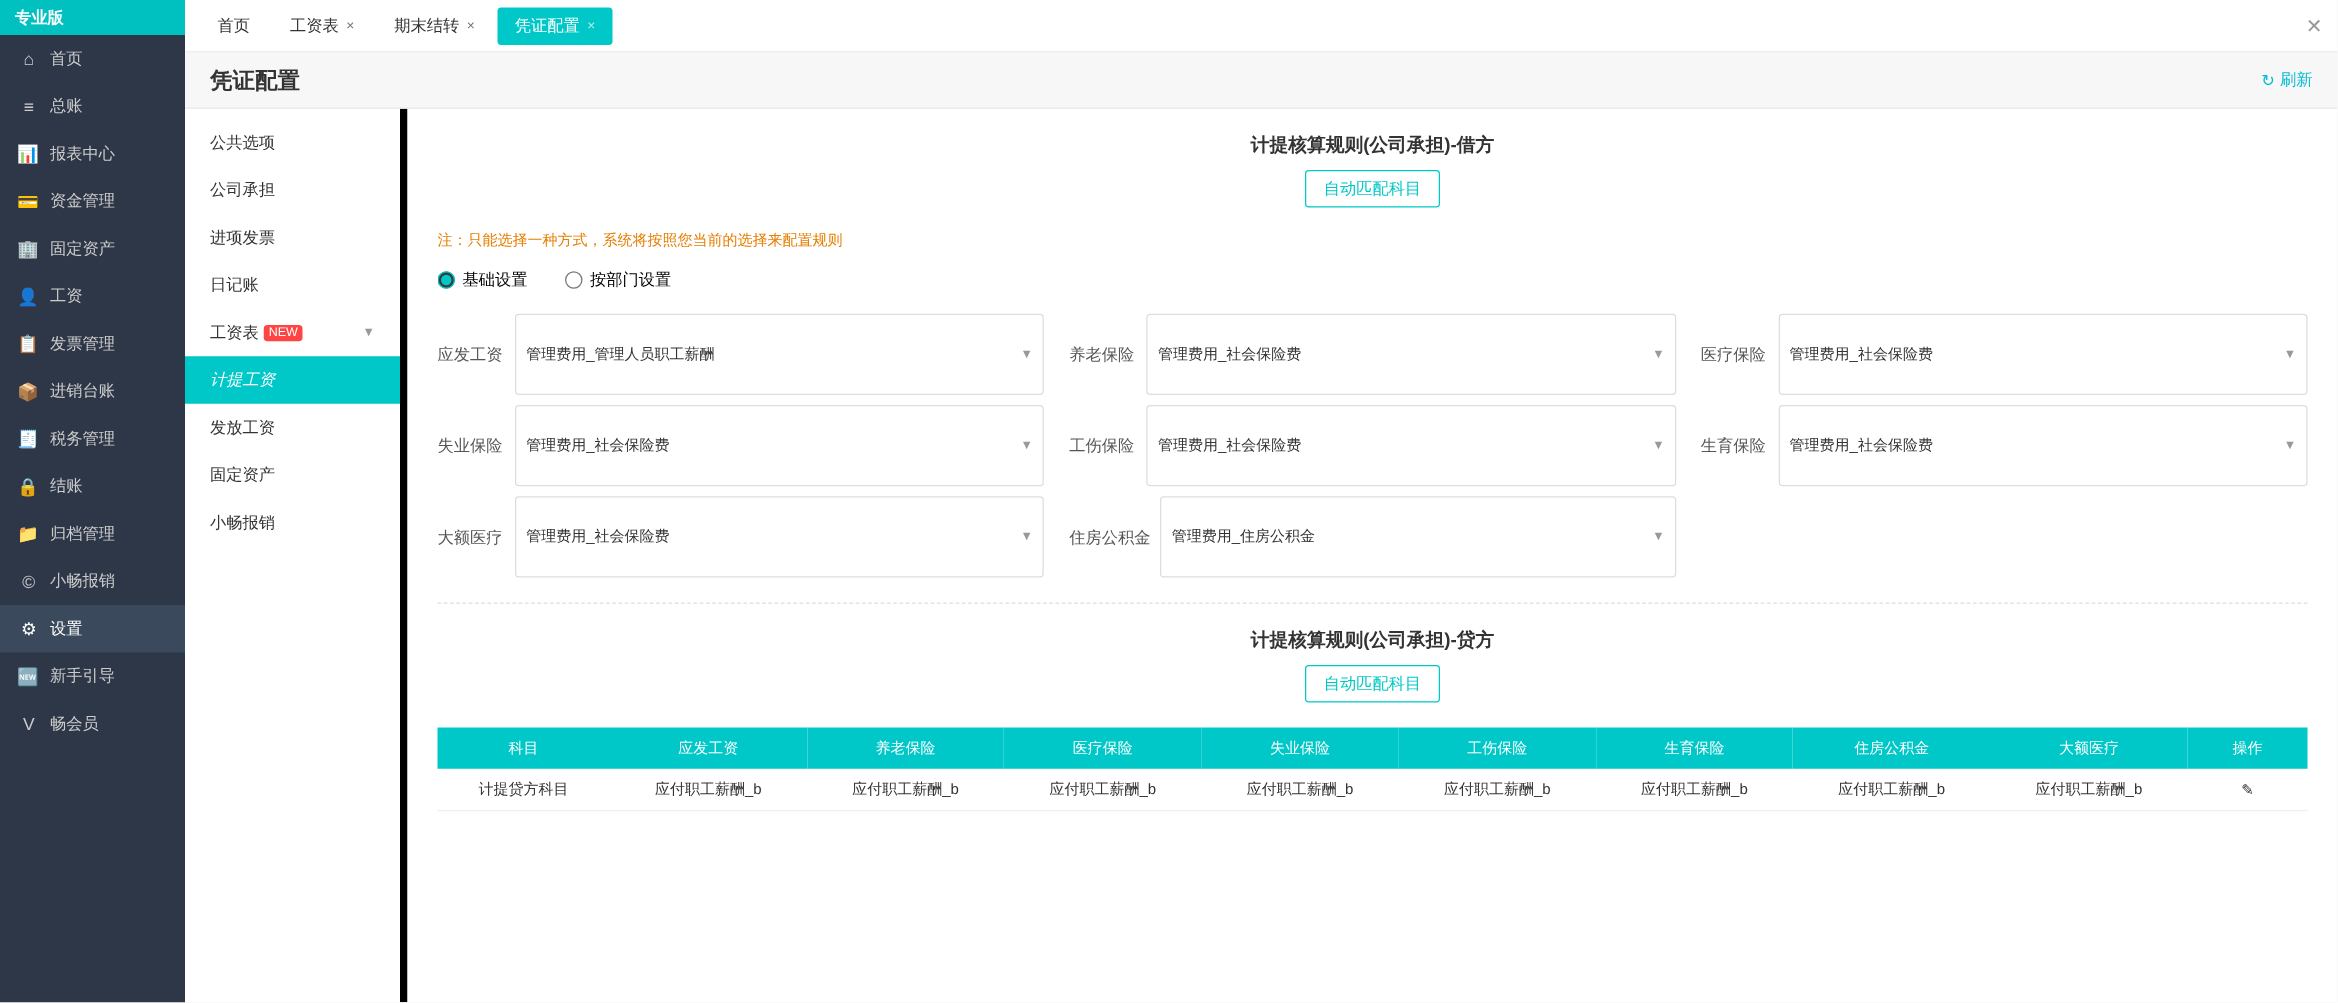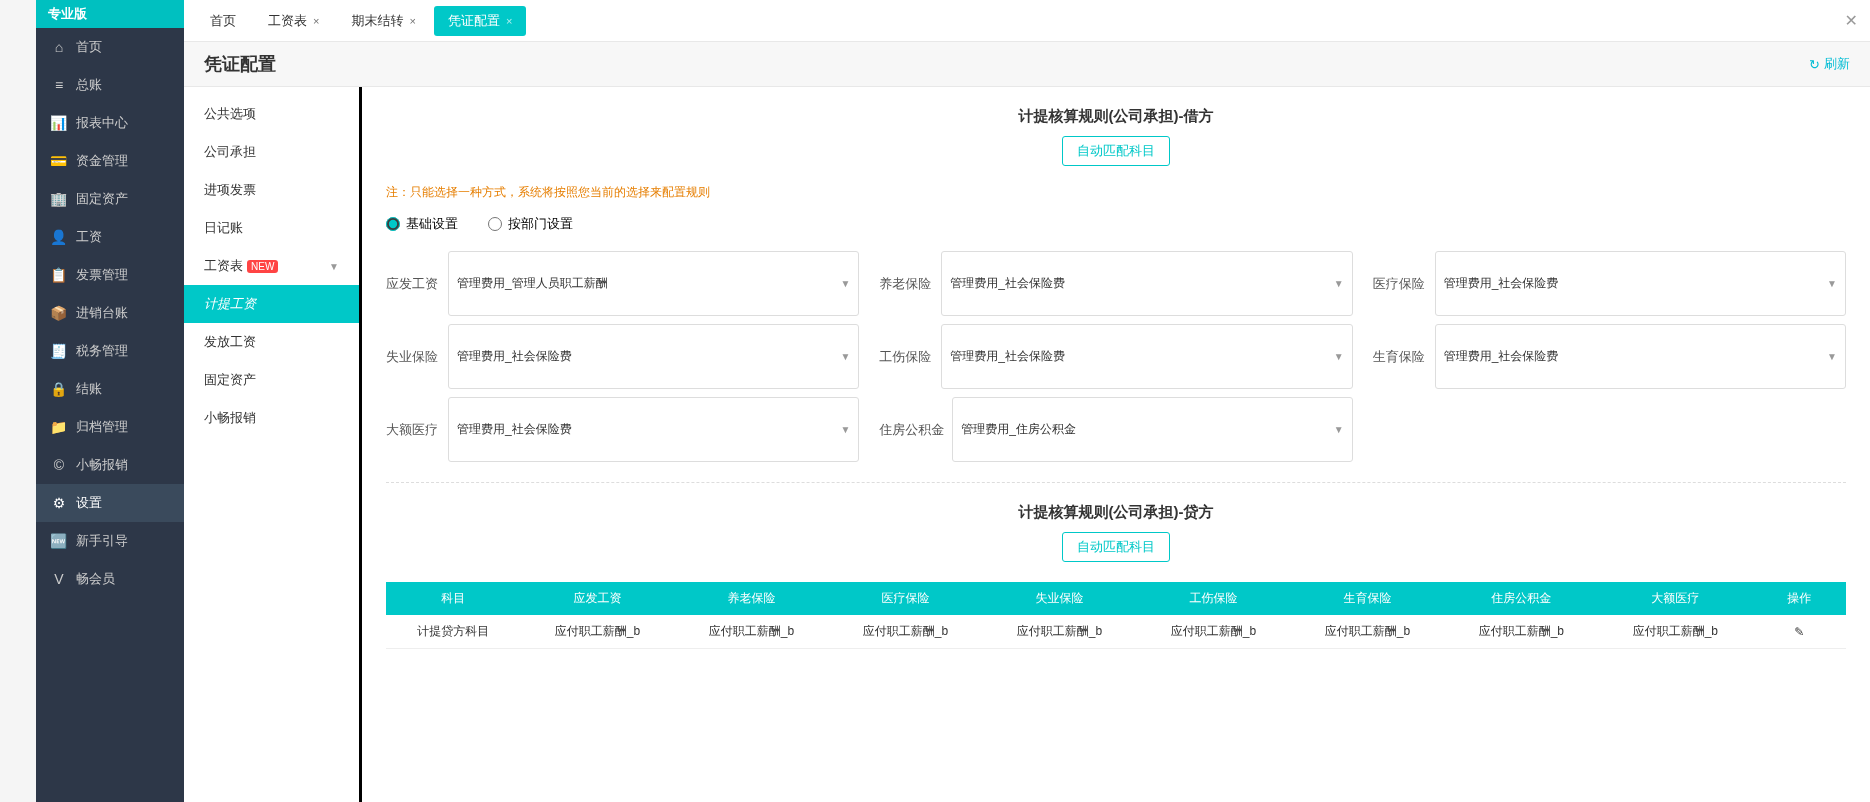--- a/index.html
+++ b/index.html
@@ -7,21 +7,20 @@
 
     
     .sidebar {
       width: 148px;
       background: #2d3748;
       color: #ccc;
       display: flex;
       flex-direction: column;
       flex-shrink: 0;
       height: 100%;
-      margin-left: 36px;
     }
     .sidebar-logo {
       background: #00c0c0;
       color: white;
       font-size: 13px;
       padding: 6px 12px;
       font-weight: bold;
       height: 28px;
       display: flex;
       align-items: center;
@@ -88,21 +87,21 @@
     .content-area {
       display: flex;
       flex: 1;
       overflow: hidden;
     }
 
     
     .left-nav {
       width: 178px;
       background: #fff;
-      border-right: 3px solid #000000;
+      border-right: 6px solid #000000;
       padding-top: 8px;
       flex-shrink: 0;
       overflow-y: auto;
     }
     .left-nav-item {
       padding: 10px 20px;
       cursor: pointer;
       color: #333;
       font-size: 13px;
       display: flex;

